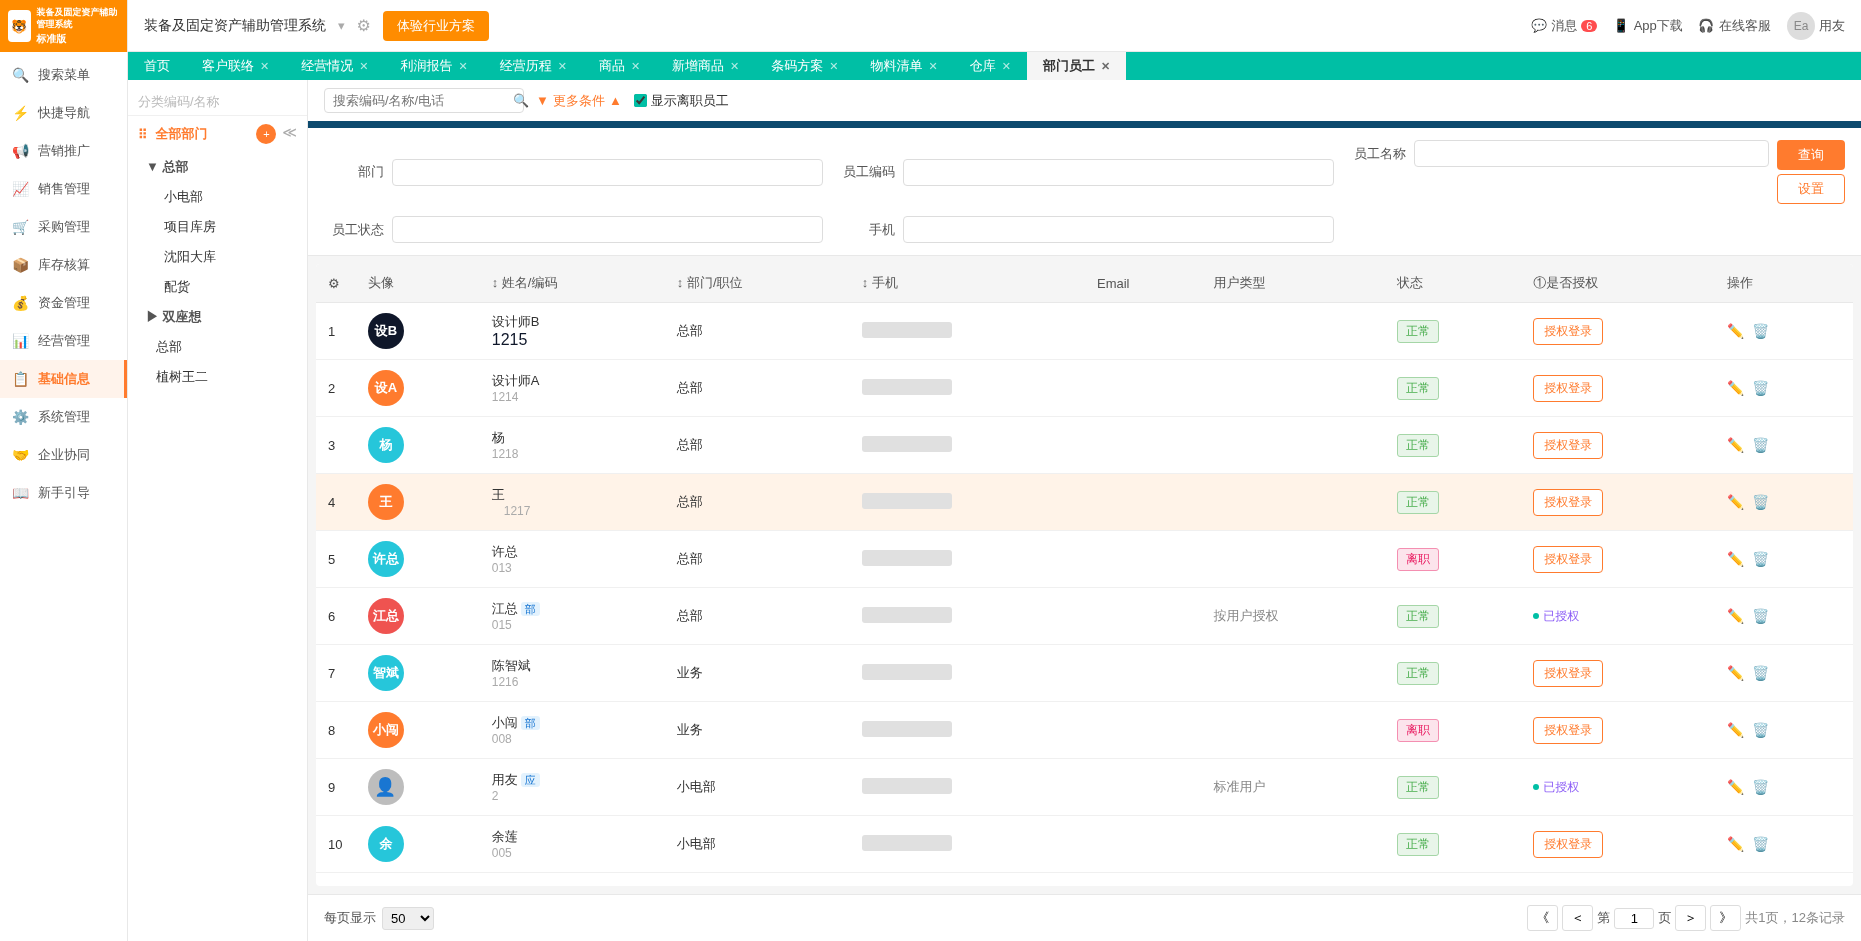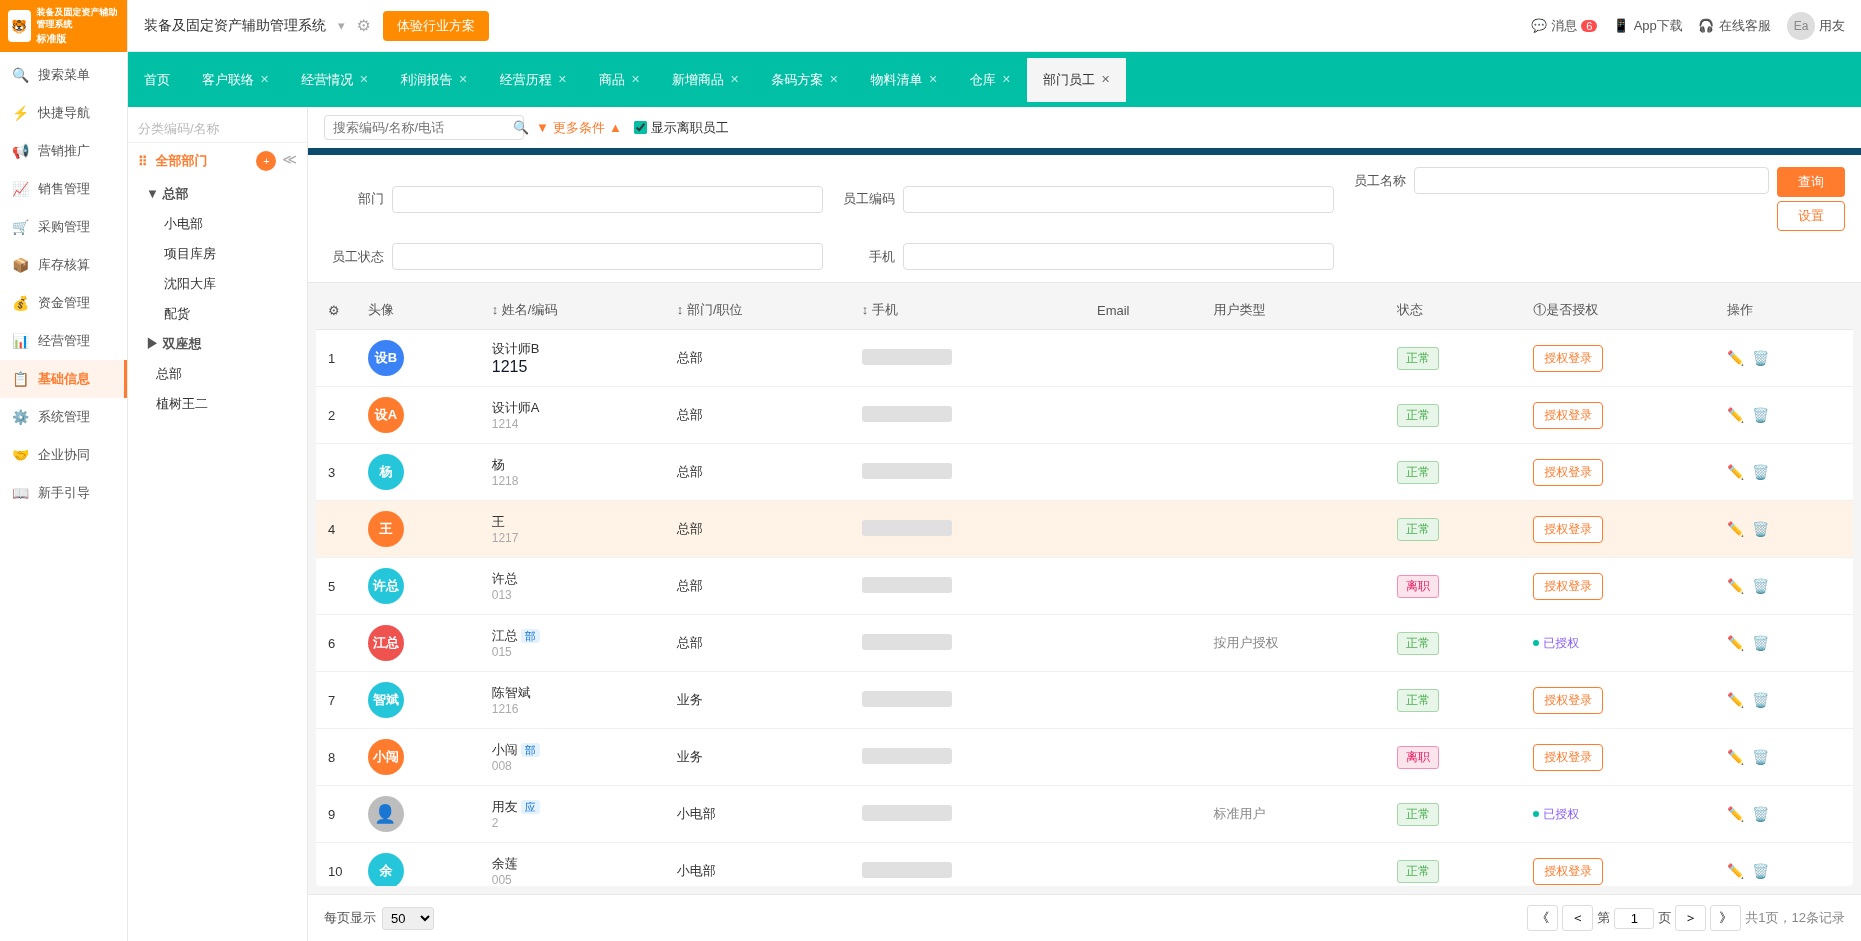--- a/index.html
+++ b/index.html
@@ -21,23 +21,23 @@
     
     .topbar { height: 52px; background: #fff; display: flex; align-items: center; justify-content: space-between; padding: 0 16px; border-bottom: 1px solid #e8e8e8; }
     .topbar-left { display: flex; align-items: center; gap: 12px; }
     .topbar-btn { background: #ff8c00; color: white; border: none; border-radius: 4px; padding: 6px 14px; cursor: pointer; font-size: 13px; }
     .topbar-right { display: flex; align-items: center; gap: 16px; color: #555; font-size: 13px; }
     .topbar-right-item { display: flex; align-items: center; gap: 4px; cursor: pointer; }
     .topbar-badge { background: #ff4d4f; color: white; border-radius: 10px; padding: 0 5px; font-size: 11px; min-width: 16px; text-align: center; }
     .avatar { width: 28px; height: 28px; background: #ddd; border-radius: 50%; display: flex; align-items: center; justify-content: center; color: #888; font-size: 12px; }
 
     
-    .nav-tabs { background: #00bfa5; display: flex; align-items: center; height: 55px; overflow-x: auto; }
+    .nav-tabs { background: #00bfa5; display: flex; align-items: center; height: 28px; overflow-x: auto; }
     .nav-tab { color: white; padding: 0 16px; height: 44px; display: flex; align-items: center; gap: 6px; cursor: pointer; font-size: 13px; white-space: nowrap; }
-    .nav-tab.active { background: #f5f5f5; color: #333; }
+    .nav-tab.active { background: #f5f5f5; color: #333; font-weight: bold; }
     .nav-tab .tab-close { font-size: 11px; opacity: 0.7; }
 
     
     .content { flex: 1; display: flex; overflow: hidden; }
 
     
     .tree-panel { width: 180px; background: #fff; border-right: 1px solid #e8e8e8; overflow-y: auto; padding: 8px 0; flex-shrink: 0; }
     .tree-search { display: flex; align-items: center; padding: 6px 10px; border-bottom: 1px solid #f0f0f0; }
     .tree-search input { border: none; outline: none; flex: 1; font-size: 13px; color: #333; }
     .tree-search input::placeholder { color: #bbb; }
@@ -337,21 +337,21 @@
               <th>用户类型</th>
               <th>状态</th>
               <th>①是否授权</th>
               <th>操作</th>
             </tr>
           </thead>
           <tbody id="table-body">
           <tr>
       <td>1</td>
       <td>
-        <div class="avatar-cell" style="background:#3b82f6;">设B</div>
+        <div class="avatar-cell" style="background:#0f172a;">设B</div>
       </td>
       <td>
         <div>设计师B</div>
         <div style="color:#0f172a;font-size:16px;">1215</div>
       </td>
       <td>总部</td>
       <td><span class="blurred"></span></td>
       <td></td>
       <td style="color:#888;"></td>
       <td>
@@ -413,21 +413,21 @@
         </div>
       </td>
     </tr>
               <tr class="highlighted">
       <td>4</td>
       <td>
         <div class="avatar-cell" style="background:#ff7b2e;">王</div>
       </td>
       <td>
         <div>王</div>
-        <div style="color:#aaa;font-size:12px;">1217</div>
+        <div style="color:#aaa;font-size:12px;margin-left:12px;">1217</div>
       </td>
       <td>总部</td>
       <td><span class="blurred"></span></td>
       <td></td>
       <td style="color:#888;"></td>
       <td>
         <span class="badge badge-normal">正常</span>
       </td>
       <td><button class="btn-auth">授权登录</button></td>
       <td>

